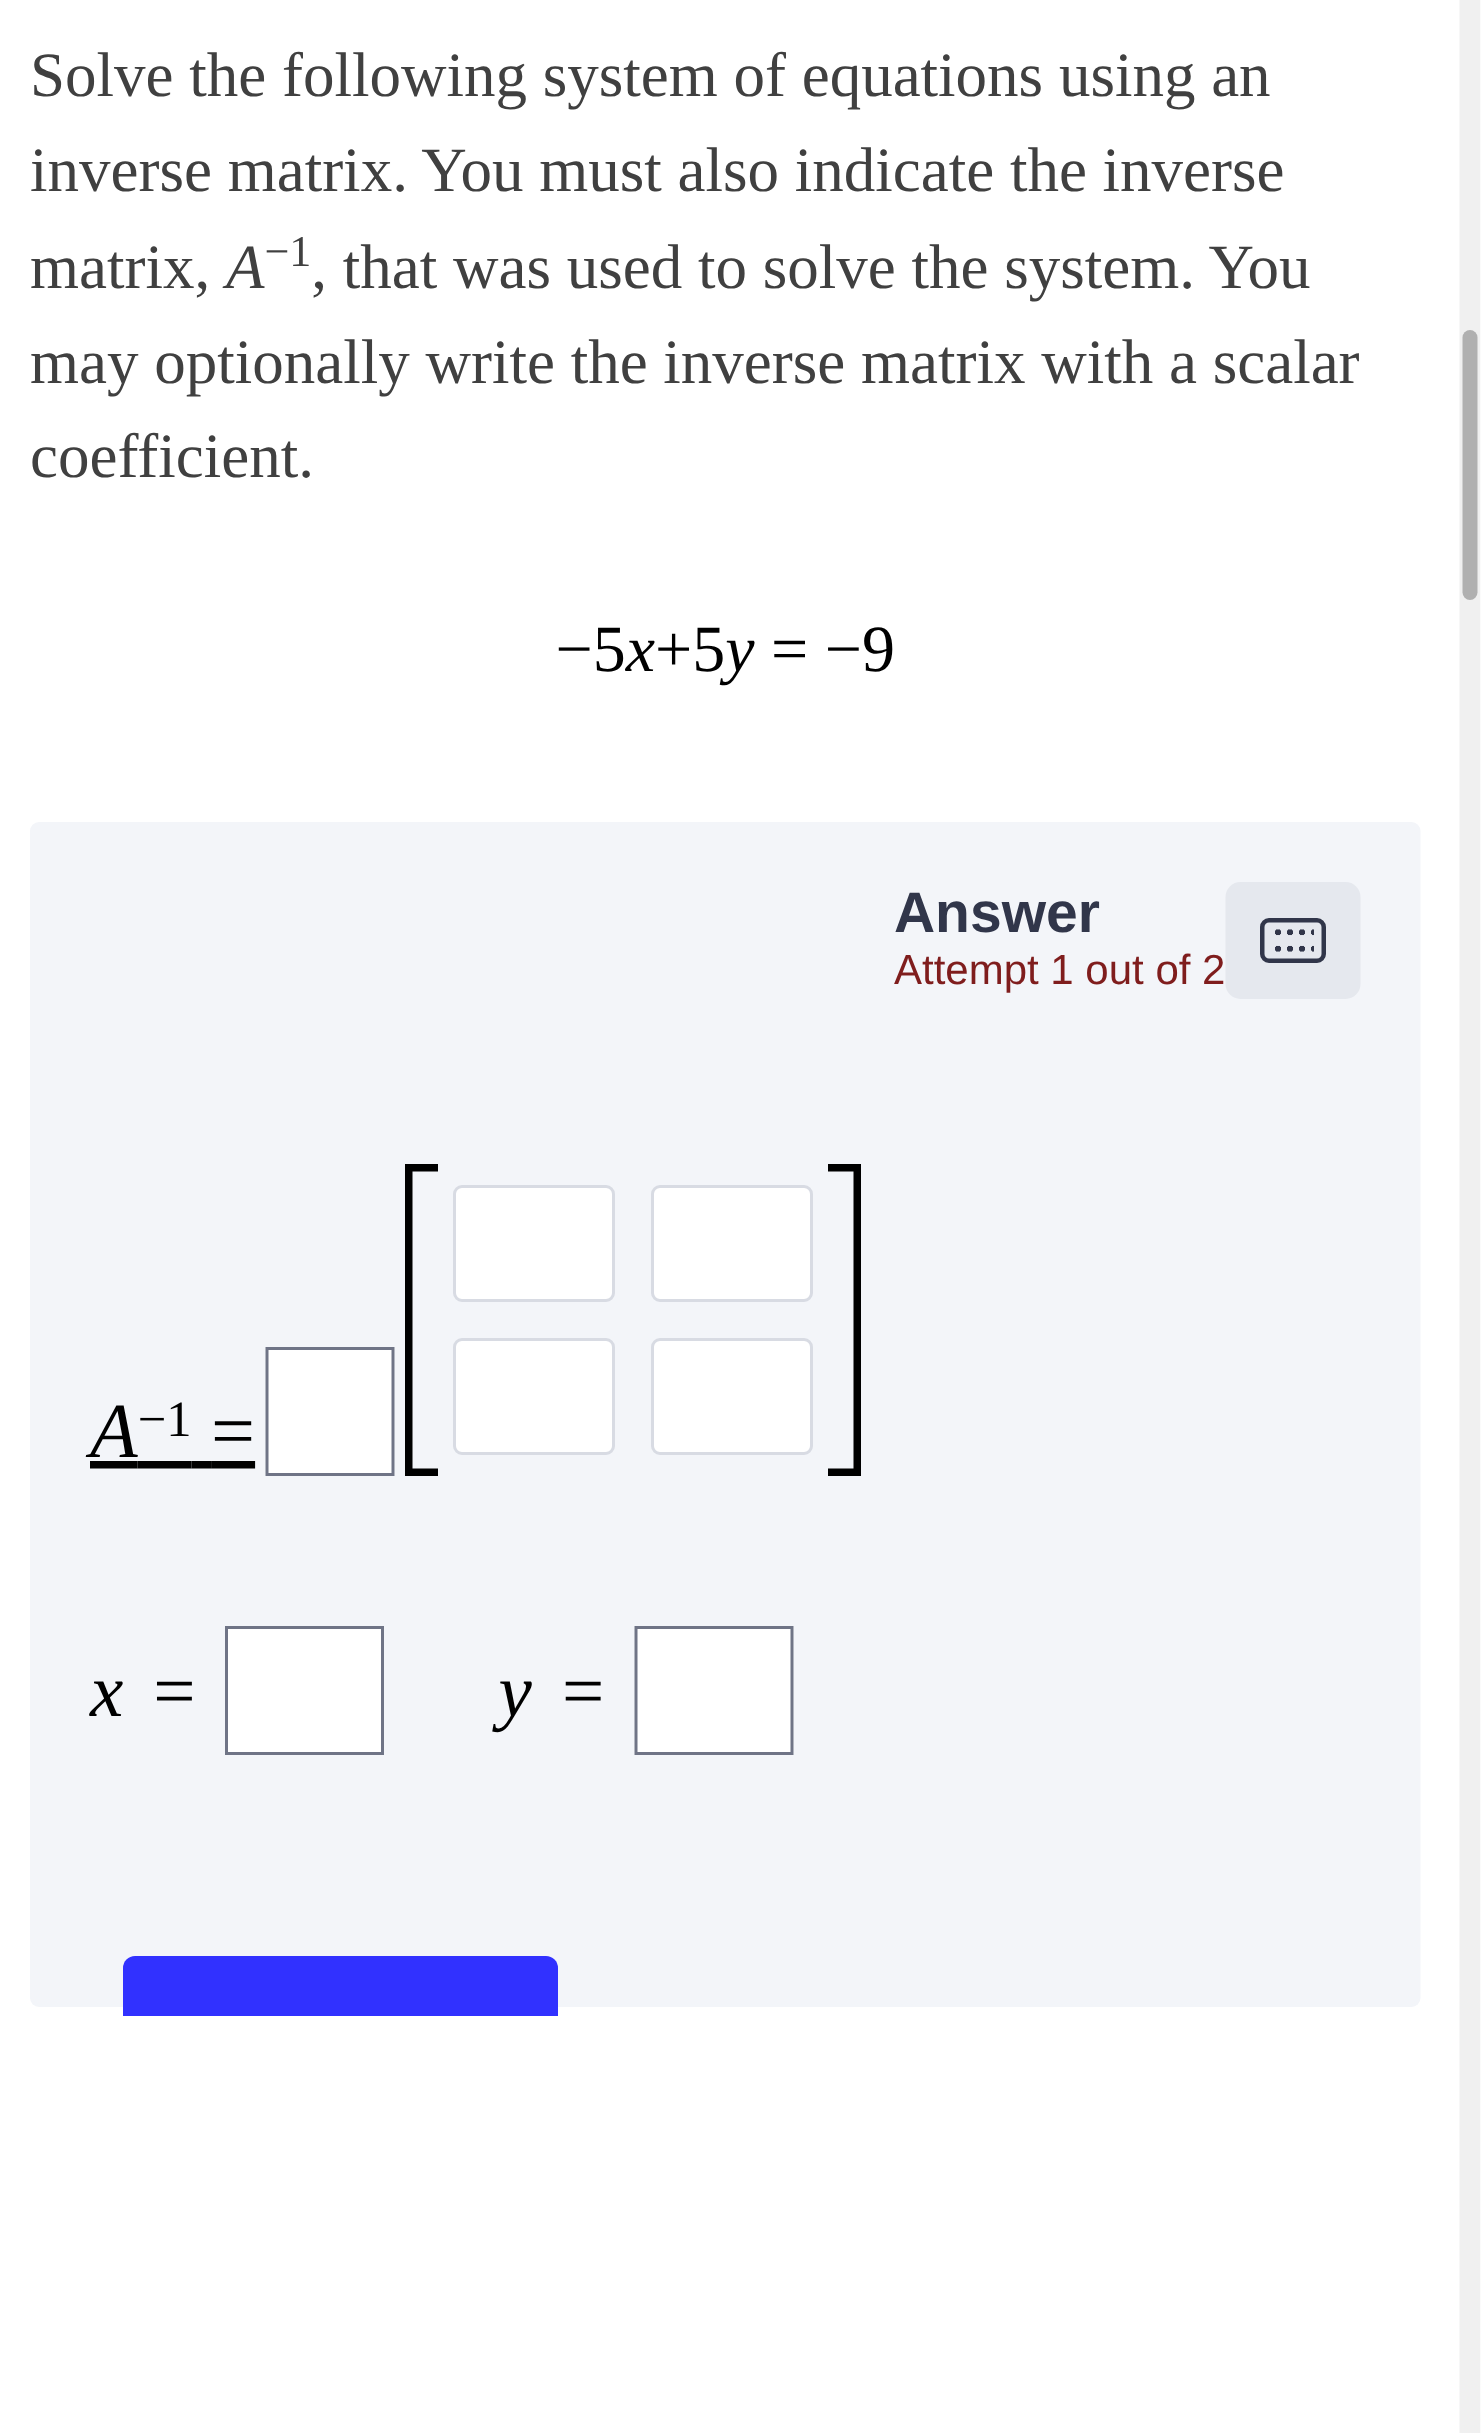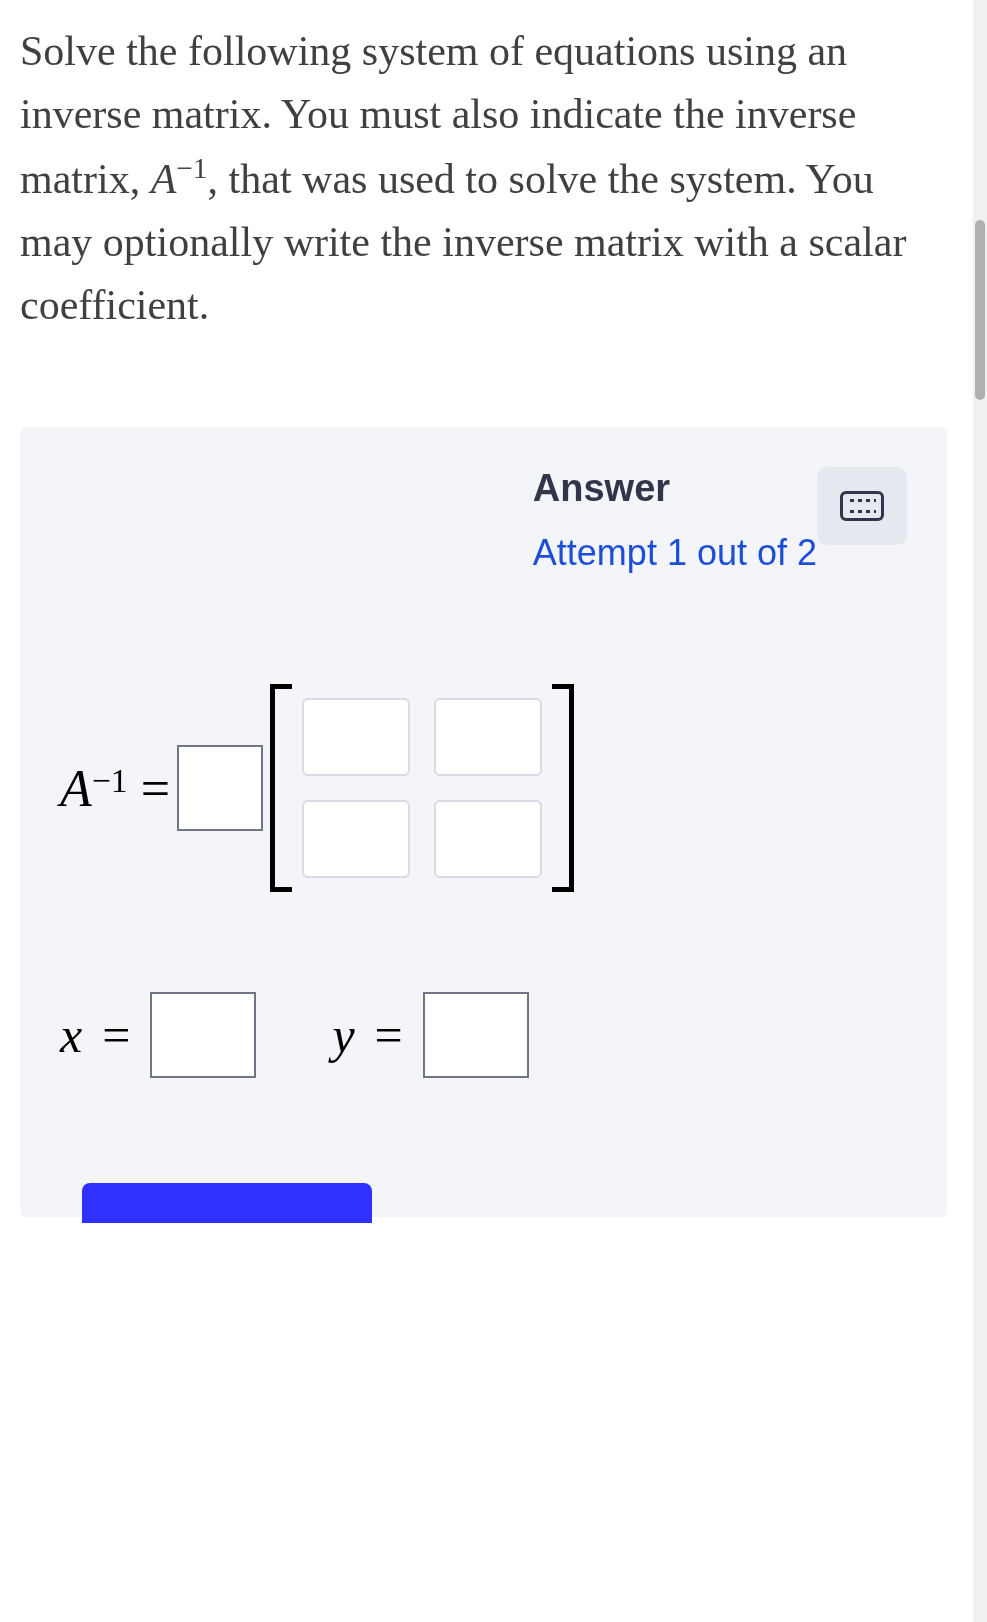--- a/index.html
+++ b/index.html
@@ -62,23 +62,22 @@
     align-items: flex-start;
   }
   .answer-title {
     font-family: -apple-system, "Segoe UI", Arial, sans-serif;
     font-weight: 700;
     font-size: 38px;
     color: #31364a;
   }
   .attempt {
     font-family: -apple-system, "Segoe UI", Arial, sans-serif;
-    font-size: 36px;
-    color: #1d4ed8;
-    margin-top: 22px;
+    font-size: 28px;
+    color: #7f1d1d;
   }
   .kbd-button {
     background: #e5e8ee;
     border-radius: 10px;
     width: 90px;
     height: 78px;
     display: flex;
     align-items: center;
     justify-content: center;
     cursor: pointer;
@@ -103,23 +102,24 @@
     position: absolute;
     bottom: 4px; left: 5px; right: 5px;
     height: 5px;
     background:
       radial-gradient(circle, #31364a 2px, transparent 2px) 0 0/8px 5px repeat-x;
   }
 
   
   .ainv-row {
     display: flex;
-    align-items: center;
+    align-items: flex-end;
     margin-top: 110px;
     gap: 7px;
+    text-decoration: underline;
   }
   .ainv-label {
     font-family: "Times New Roman", serif;
     font-size: 52px;
   }
   .ainv-label .mi { font-style: italic; }
   .ainv-label sup { font-size: 0.65em; vertical-align: 14px;}
   .scalar-box {
     width: 86px;
     height: 86px;
@@ -187,20 +187,25 @@
   <div class="scroll-thumb"></div>
 </div>
 
 <div class="content">
 
   <div class="prompt">
     <span>Solve the following system of equations using an inverse matrix. You must also indicate the inverse matrix, </span><span class="math-i">A</span><sup>−1</sup><span>, that was used to solve the system. You may optionally write the inverse matrix with a scalar coefficient.</span>
   </div>
 
   <div class="equations">
+    <div class="row">
+      <span>−5<span class="mi">x</span>+5<span class="mi">y</span></span>
+      <span> = </span>
+      <span>−9</span>
+    </div>
   </div>
 
   <div class="answer-panel">
     <div class="answer-header">
       <div>
         <div class="answer-title">Answer</div>
         <div class="attempt">Attempt 1 out of 2</div>
       </div>
       <div class="kbd-button">
         <div class="kbd-icon"></div>

